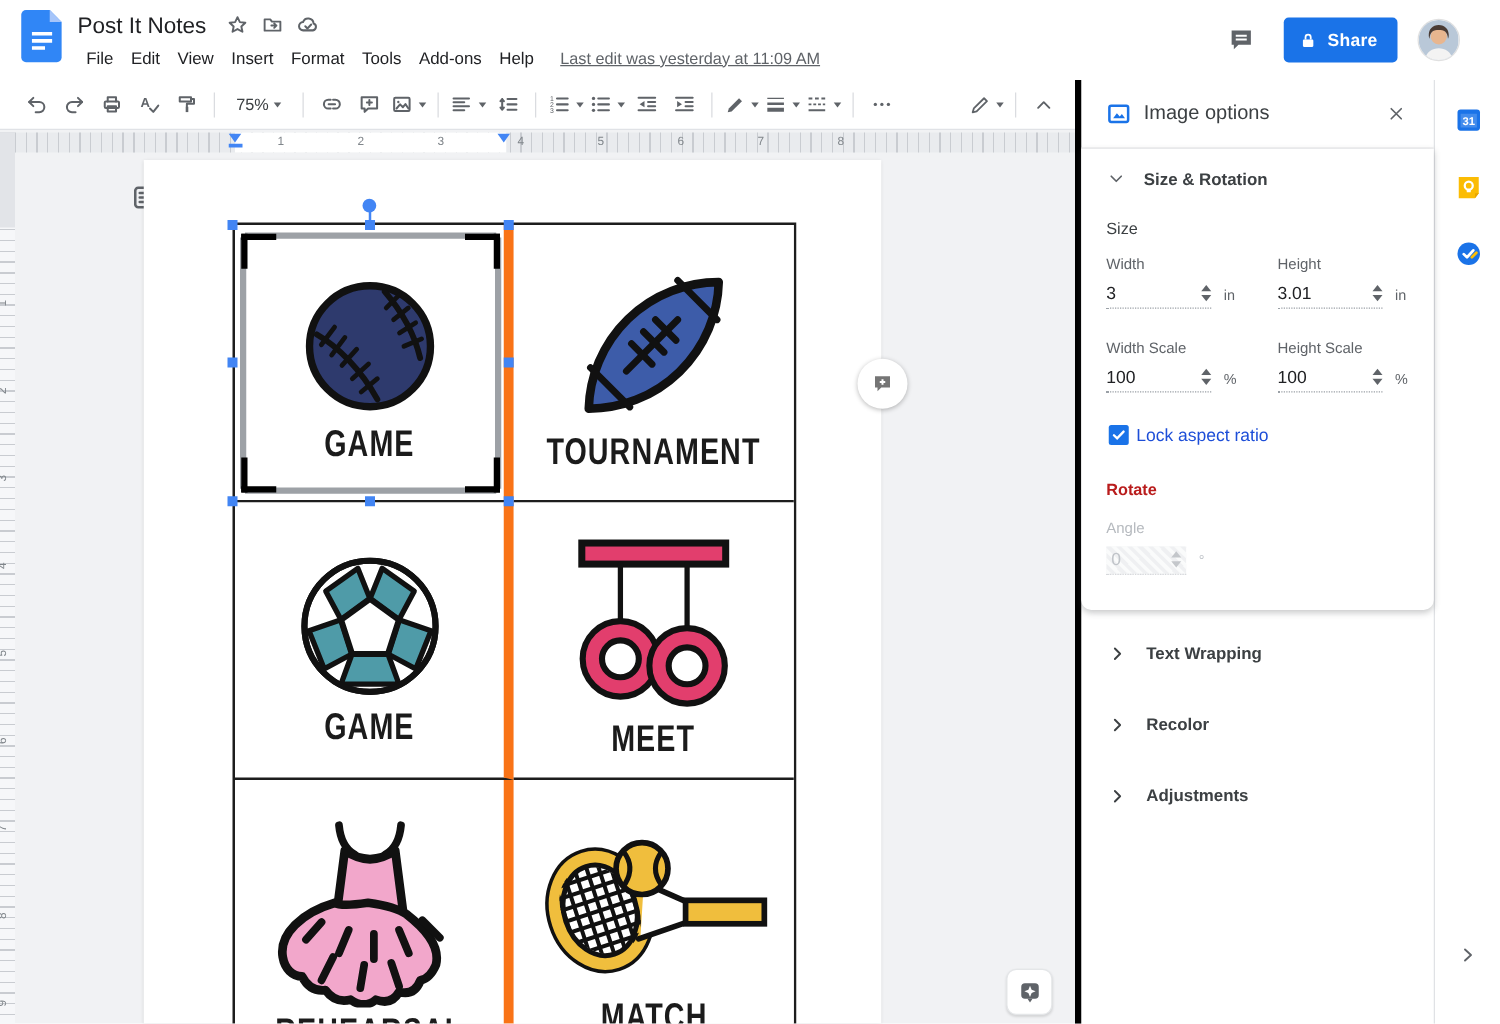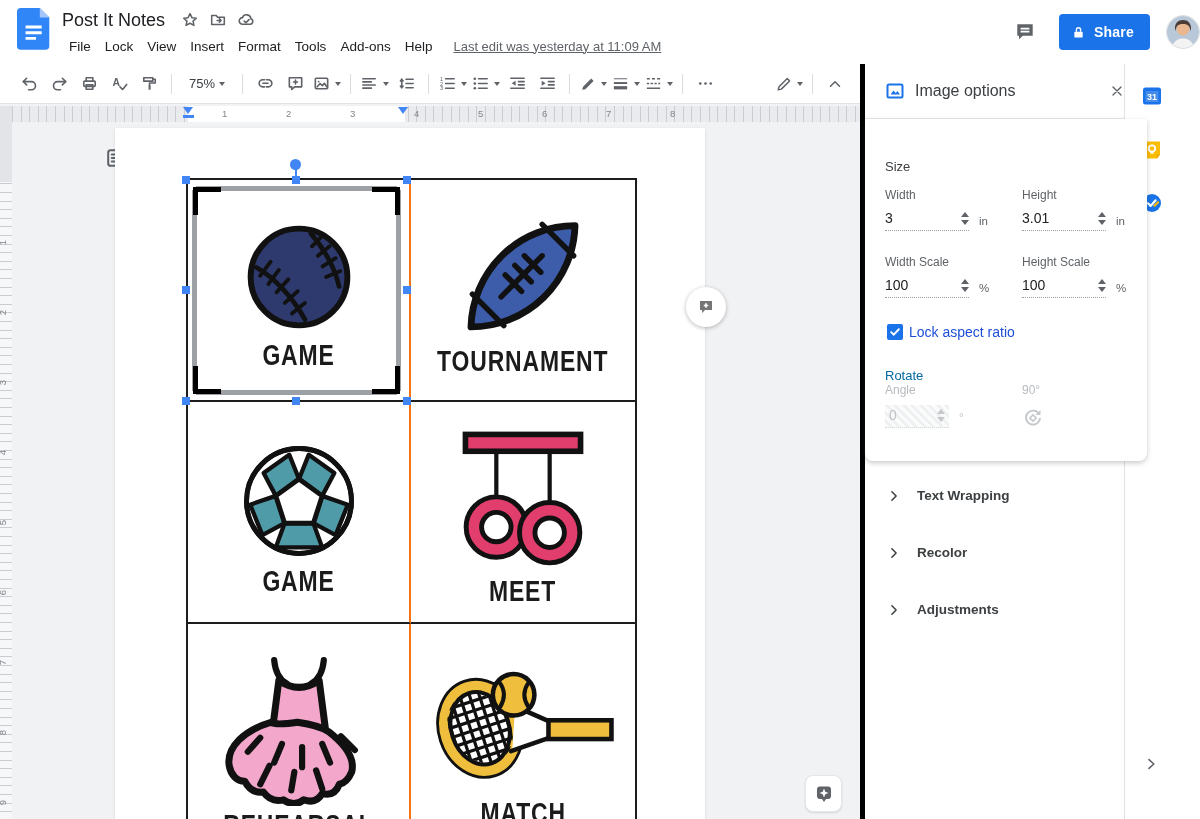--- a/index.html
+++ b/index.html
@@ -9,21 +9,21 @@
   
   #hdr{position:absolute;left:0;top:0;width:1200px;height:64px;background:#fff;display:flex;align-items:center}
   #docs-logo{margin:0 10px 0 16px;flex:0 0 auto}
   .hdr-main{display:flex;flex-direction:column;}
   .title-row{display:flex;align-items:center;height:28px}
   #doc-title{font-size:18px;color:#202124;margin-right:12px}
   .title-ic{width:26px;height:26px;display:flex;align-items:center;justify-content:center;border-radius:50%;margin-right:2px}
   .menu-row{display:flex;align-items:center;height:24px}
   .menu-item{font-size:13.5px;color:#202124;padding:2px 7px;border-radius:4px;cursor:default}
   .last-edit{font-size:13px;color:#5f6368;text-decoration:underline;margin-left:14px}
-  .hdr-right{margin-left:auto;display:flex;align-items:center;padding-right:0}
+  .hdr-right{margin-left:auto;display:flex;align-items:center;padding-right:32px}
   #comment-hdr-btn{width:40px;height:40px;display:flex;align-items:center;justify-content:center;border-radius:50%;margin-right:14px}
   #share-btn{height:36px;background:#1a73e8;border-radius:4px;display:flex;align-items:center;padding:0 16px 0 12px;color:#fff;font-size:14px;font-weight:600;letter-spacing:.2px;margin-right:16px}
   #share-btn svg{margin-right:8px}
   #avatar{width:34px;height:34px;border-radius:50%;overflow:hidden;border:1px solid #e0e0e0}
 
   
   #toolbar{position:absolute;left:0;top:64px;width:860px;height:40px;background:#fff;border-bottom:1px solid #e0e2e6;display:flex;align-items:center;padding-left:14px}
   .tb{min-width:26px;height:26px;display:flex;align-items:center;justify-content:center;border-radius:4px;margin:0 2px}
   .tdiv{width:1px;height:20px;background:#dadce0;margin:0 7px;flex:0 0 auto}
   .dd{width:0;height:0;border-left:3.5px solid transparent;border-right:3.5px solid transparent;border-top:4px solid #5f6368;margin-left:4px}
@@ -37,21 +37,21 @@
   .rnum{position:absolute;top:2px;font-size:9.5px;color:#80868b}
   .mk{position:absolute;top:1px;width:0;height:0;border-left:5px solid transparent;border-right:5px solid transparent;border-top:7px solid #4285f4}
   .mkbar{position:absolute;top:9px;width:11px;height:3px;background:#4285f4}
   #vruler{position:absolute;left:0;top:2px;width:12px;height:713px;background:#f6f7f9;background-image:repeating-linear-gradient(180deg,#c9ccd1 0 1px,transparent 1px 8.6px)}
   #vruler .band{position:absolute;left:0;top:0;width:12px;height:76px;background:#e2e4e8}
   .vnum{position:absolute;left:0;font-size:9.5px;color:#80868b;transform:rotate(-90deg);transform-origin:center}
   #outline-btn{position:absolute;left:98px;top:36px;width:36px;height:36px;display:flex;align-items:center;justify-content:center;border-radius:50%}
   #page{position:absolute;left:115px;top:24px;width:590px;height:691px;background:#fff;box-shadow:0 1px 3px rgba(0,0,0,.12);overflow:hidden}
 
   .dtable{position:absolute;left:71px;top:50px;width:451px;border:2px solid #1d1d1d;display:grid;grid-template-columns:223px 224px;background:#fff}
-  .dcell{border-right:2px solid #f97316;border-bottom:2px solid #1d1d1d;display:flex;flex-direction:column;align-items:center;padding-top:38px;background:#fff}
+  .dcell{border-right:8px solid #f97316;border-bottom:2px solid #1d1d1d;display:flex;flex-direction:column;align-items:center;padding-top:38px;background:#fff}
   .dcell.lastcol{border-right:none}
   .dcell.lastrow{border-bottom:none}
   .r12{height:222px}
   .r3{height:250px;padding-top:30px}
   .cap{font-size:27px;font-weight:600;color:#1b1b1b;letter-spacing:1px;transform:scale(.85,1.1);transform-origin:center;margin-top:4px;white-space:nowrap}
 
   
   #sel{position:absolute;left:186px;top:76px;width:221px;height:221px;pointer-events:none}
   .selbar{position:absolute;background:#9da1a6}
   .selbar.h{left:10px;right:10px;height:5px}
@@ -84,34 +84,34 @@
   .fval{border:none;outline:none;width:52px;font-size:14px;color:#202124;font-family:"Liberation Sans",sans-serif;background:transparent}
   .stepper{display:flex;flex-direction:column;gap:3px;align-items:center}
   .stepper i{display:block;width:0;height:0;border-left:4px solid transparent;border-right:4px solid transparent}
   .stepper .up{border-bottom:5px solid #5f6368}
   .stepper .dn{border-top:5px solid #5f6368}
   .funit{font-size:11.5px;color:#5f6368;margin-left:10px}
   .fg2{margin-top:24px}
   #lock-row{display:flex;align-items:center;margin-top:26px}
   #lock-box{width:16px;height:16px;background:#1a73e8;border-radius:2px;display:flex;align-items:center;justify-content:center;margin-left:2px}
   #lock-label{font-size:14px;color:#1d4ed8;margin-left:6px}
-  .rotate-lbl{font-size:13px;font-weight:400;color:#0369a1;margin-top:28px}
-  .angle-grid{display:grid;grid-template-columns:125px 125px;column-gap:12px;}
+  .rotate-lbl{font-size:13px;font-weight:700;color:#b91c1c;margin-top:28px}
+  .angle-grid{display:grid;grid-template-columns:125px 125px;column-gap:0;margin-top:16px}
   .flabel.dis{color:#b6babf}
   .fline.dis{border-bottom:1px dotted #d6d8db;background:repeating-linear-gradient(45deg,#fafbfb 0 3px,#eff0f2 3px 6px);width:64px;padding:2px 4px 4px 4px}
   .fval.dis{color:#c0c4c9;width:36px}
   .stepper.dis .up{border-bottom-color:#c4c7cb}
   .stepper.dis .dn{border-top-color:#c4c7cb}
   #sections{margin-top:6px}
   .section-row{height:57px;display:flex;align-items:center;padding-left:22px}
   .section-label{font-size:13.5px;font-weight:700;color:#3c4043;margin-left:16px}
   .section-row.dis .section-label{color:#bdc1c6}
 
   
-  #strip{position:absolute;left:1124px;top:64px;width:45px;height:755px;background:#fff;border-left:1px solid #e0e2e5}
+  #strip{position:absolute;left:1147px;top:64px;width:45px;height:755px;background:#fff;border-left:1px solid #e0e2e5}
   .strip-ic{position:absolute;left:15px;width:24px;height:24px;display:flex;align-items:center;justify-content:center}
   #strip-collapse{position:absolute;left:14px;top:688px;width:24px;height:24px;display:flex;align-items:center;justify-content:center}
 
   .sg{fill:none;stroke:#5f6368;stroke-width:1.7;stroke-linecap:round;stroke-linejoin:round}
   .sb{fill:none;stroke:#111;stroke-linecap:round;stroke-linejoin:round}
 </style>
 </head>
 <body>
 
 <div id="app">
@@ -140,21 +140,21 @@
         </span>
         <span class="title-ic">
           <svg width="19" height="19" viewBox="0 0 20 20">
               <path class="sg" d="M6 14a3.5 3.5 0 0 1-.3-7A4.6 4.6 0 0 1 14.6 8.2 3 3 0 0 1 14 14z"></path>
               <path class="sg" d="M7.6 10.6l1.8 1.8 3.2-3.3"></path>
             </svg>
         </span>
       </div>
       <nav class="menu-row">
         <span class="menu-item">File</span>
-        <span class="menu-item">Lock</span>
+        <span class="menu-item">Edit</span>
         <span class="menu-item">View</span>
         <span class="menu-item">Insert</span>
         <span class="menu-item">Format</span>
         <span class="menu-item">Tools</span>
         <span class="menu-item">Add-ons</span>
         <span class="menu-item">Help</span>
         <span class="last-edit">Last edit was yesterday at 11:09 AM</span>
       </nav>
     </div>
     <div class="hdr-right">
@@ -499,20 +499,26 @@
         </svg>
       <span id="panel-title">Image options</span>
       <span id="panel-close">
         <svg width="16" height="16" viewBox="0 0 20 20">
             <path class="sg" stroke-width="1.9" d="M5 5l10 10M15 5 5 15"></path>
           </svg>
       </span>
     </div>
 
     <div id="card">
+      <div class="sr-row">
+        <svg width="16" height="16" viewBox="0 0 20 20">
+            <path class="sg" stroke-width="2" d="M5 7.5l5 5 5-5"></path>
+          </svg>
+        <span class="sr-heading">Size &amp; Rotation</span>
+      </div>
 
       <div class="lbl-bold">Size</div>
 
       <div class="fgrid">
         <div>
           <div class="flabel">Width</div>
           <div class="frow">
             <span class="fline">
               <input class="fval" readonly="" value="3" style="">
               <span class="stepper">
@@ -585,30 +591,20 @@
             <span class="fline dis">
               <input class="fval dis" readonly="" disabled="" value="0" style="">
               <span class="stepper dis">
                   <i class="up"></i>
                   <i class="dn"></i>
                 </span>
             </span>
             <span class="funit" style="color:#c0c4c9">°</span>
           </div>
         </div>
-        <div>
-          <div class="flabel dis">90°</div>
-          <span style="display:inline-block;margin-top:2px">
-            <svg width="22" height="22" viewBox="0 0 22 22">
-                <path d="M17 7A7 7 0 1 0 18 11" fill="none" stroke="#c4c7cb" stroke-width="1.8"></path>
-                <path d="M18.5 3v5h-5z" fill="#c4c7cb"></path>
-                <rect x="8.8" y="8.8" width="4.4" height="4.4" fill="none" stroke="#c4c7cb" stroke-width="1.5" transform="rotate(45 11 11)"></rect>
-              </svg>
-          </span>
-        </div>
       </div>
     </div>
 
     <div id="sections">
       <div class="section-row">
         <svg width="14" height="14" viewBox="0 0 20 20">
             <path d="M7 4l6 6-6 6" fill="none" stroke="#3c4043" stroke-width="2.2" stroke-linecap="round" stroke-linejoin="round"></path>
           </svg>
         <span class="section-label">Text Wrapping</span>
       </div>

